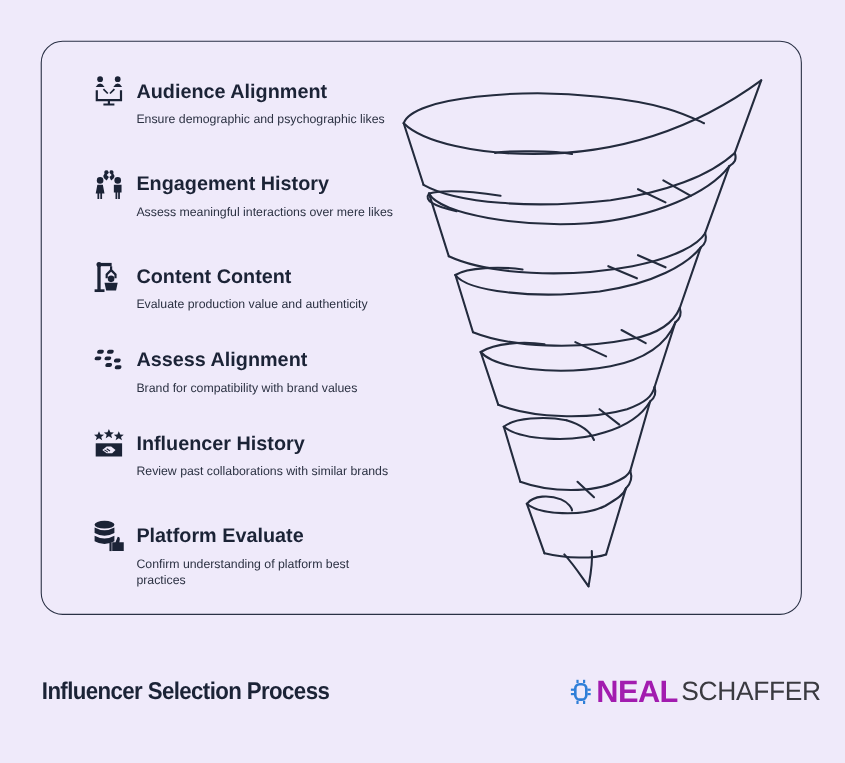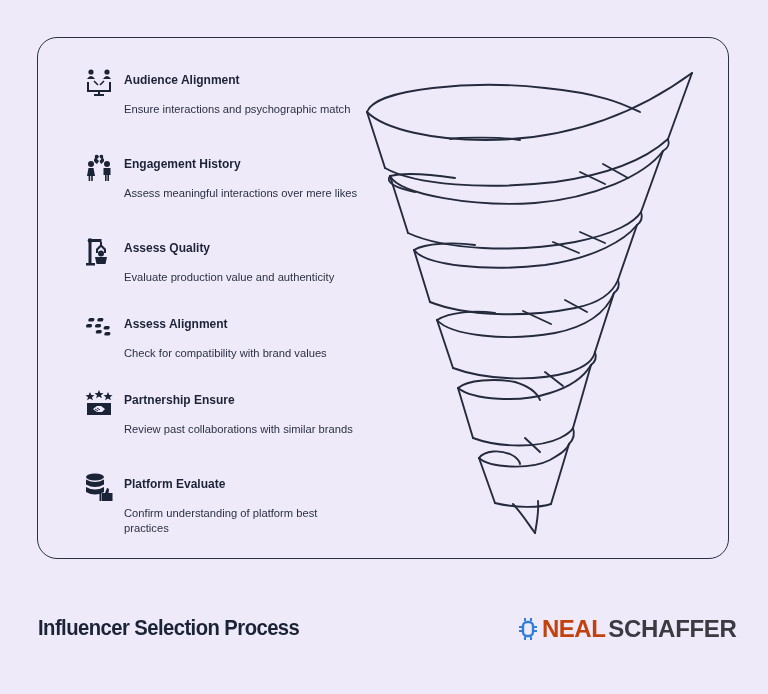--- a/index.html
+++ b/index.html
@@ -39,21 +39,21 @@
     }
     .step .icon svg {
       width: 30px;
       height: 30px;
       display: block;
     }
     .step .title {
       position: absolute;
       left: 40px;
       top: 5px;
-      font-size: 12px;
+      font-size: 18px;
       font-weight: bold;
       color: #1b2336;
       white-space: nowrap;
     }
     .step .desc {
       position: absolute;
       left: 40px;
       top: 34px;
       width: 240px;
       font-size: 11.2px;
@@ -96,28 +96,28 @@
       width: 20px;
       height: 24px;
       margin-right: 4px;
     }
     .logo .mark svg {
       width: 20px;
       height: 24px;
       display: block;
     }
     .logo .bold {
-      font-size: 24px;
+      font-size: 28px;
       font-weight: bold;
-      color: #c2410c;
+      color: #a21caf;
       letter-spacing: -0.5px;
     }
     .logo .light {
       font-size: 24px;
-      font-weight: bold;
+      font-weight: normal;
       color: #3a3a40;
       margin-left: 3px;
       letter-spacing: -0.3px;
     }
   </style>
 </head>
 <body>
 
 <div class="card"></div>
 
@@ -127,21 +127,21 @@
       <circle cx="7" cy="4" r="2.6" fill="#1b2336"></circle>
       <path d="M3 11 q4 -6 8 0 z" fill="#1b2336"></path>
       <circle cx="23" cy="4" r="2.6" fill="#1b2336"></circle>
       <path d="M19 11 q4 -6 8 0 z" fill="#1b2336"></path>
       <path d="M10 13 l4 4 M20 13 l-4 4" stroke="#1b2336" stroke-width="1.6" fill="none"></path>
       <path d="M4 14 v9 h22 v-9" stroke="#1b2336" stroke-width="2" fill="none"></path>
       <path d="M15 23 v3 M10 27 h10" stroke="#1b2336" stroke-width="2" fill="none"></path>
     </svg>
   </div>
   <div class="title">Audience Alignment</div>
-  <div class="desc">Ensure interactions and psychographic match</div>
+  <div class="desc">Ensure demographic and psychographic likes</div>
 </div>
 
 <div class="step" style="top:152px;">
   <div class="icon">
     <svg viewBox="0 0 30 30">
       <path d="M11 6 q-1 -4 3 -3 l1 2 l-2 2 l2 2 l-2 3 q-5 -3 -2 -6z" fill="#1b2336"></path>
       <path d="M19 6 q1 -4 -3 -3 l-0.5 2 l2 2 l-2 2 l1.5 3 q5 -3 2 -6z" fill="#1b2336"></path>
       <circle cx="7" cy="12" r="3" fill="#1b2336"></circle>
       <path d="M3 24 l1.5 -8 h5 l1.5 8 h-2.2 v5 h-1.6 v-5 h-1 v5 h-1.6 v-5z" fill="#1b2336"></path>
       <circle cx="23" cy="12" r="3" fill="#1b2336"></circle>
@@ -157,52 +157,52 @@
     <svg viewBox="0 0 30 30">
       <rect x="2" y="27" width="9" height="2.5" fill="#1b2336"></rect>
       <rect x="4.5" y="4" width="3" height="24" fill="#1b2336"></rect>
       <rect x="4.5" y="3" width="13" height="3" fill="#1b2336"></rect>
       <circle cx="6" cy="4.5" r="2.3" fill="#1b2336"></circle>
       <path d="M16 6 v3 l-4 4 v4 h2 v-3 l3 -3 l3 3 v3 h2 v-4 l-4 -4 v-3z" fill="#1b2336"></path>
       <circle cx="17" cy="17.5" r="3" fill="#1b2336"></circle>
       <path d="M11 21 h12 l-1.5 7 h-9z" fill="#1b2336"></path>
     </svg>
   </div>
-  <div class="title">Assess Quality</div>
+  <div class="title">Content Content</div>
   <div class="desc">Evaluate production value and authenticity</div>
 </div>
 
 <div class="step" style="top:312px;">
   <div class="icon">
     <svg viewBox="0 0 30 30">
       <rect x="6" y="6" width="6" height="3.6" rx="1.6" fill="#1b2336" transform="skewX(-12)"></rect>
       <rect x="15" y="6" width="6" height="3.6" rx="1.6" fill="#1b2336" transform="skewX(-12)"></rect>
       <rect x="5" y="12" width="6" height="3.6" rx="1.6" fill="#1b2336" transform="skewX(-12)"></rect>
       <rect x="14" y="12" width="6" height="3.6" rx="1.6" fill="#1b2336" transform="skewX(-12)"></rect>
       <rect x="23" y="14" width="6" height="3.6" rx="1.6" fill="#1b2336" transform="skewX(-12)"></rect>
       <rect x="16" y="18" width="6" height="3.6" rx="1.6" fill="#1b2336" transform="skewX(-12)"></rect>
       <rect x="25" y="20" width="6" height="3.6" rx="1.6" fill="#1b2336" transform="skewX(-12)"></rect>
     </svg>
   </div>
   <div class="title">Assess Alignment</div>
-  <div class="desc">Check for compatibility with brand values</div>
+  <div class="desc">Brand for compatibility with brand values</div>
 </div>
 
 <div class="step" style="top:388px;">
   <div class="icon">
     <svg viewBox="0 0 30 30">
       <polygon points="6,4 7.3,7 10.5,7.2 8,9.2 8.9,12.3 6,10.5 3.1,12.3 4,9.2 1.5,7.2 4.7,7" fill="#1b2336"></polygon>
       <polygon points="15,2 16.3,5 19.5,5.2 17,7.2 17.9,10.3 15,8.5 12.1,10.3 13,7.2 10.5,5.2 13.7,5" fill="#1b2336"></polygon>
       <polygon points="24,4 25.3,7 28.5,7.2 26,9.2 26.9,12.3 24,10.5 21.1,12.3 22,9.2 19.5,7.2 22.7,7" fill="#1b2336"></polygon>
       <rect x="3" y="15" width="24" height="12" fill="#1b2336"></rect>
       <path d="M9 21 l4 -3 h4 l4 3 l-3 3 h-5z" fill="#efeafa"></path>
       <path d="M11 21 l3 2 M13 20 l3 2" stroke="#1b2336" stroke-width="1"></path>
     </svg>
   </div>
-  <div class="title">Partnership Ensure</div>
+  <div class="title">Influencer History</div>
   <div class="desc">Review past collaborations with similar brands</div>
 </div>
 
 <div class="step" style="top:472px;">
   <div class="icon">
     <svg viewBox="0 0 30 30">
       <ellipse cx="11" cy="5" rx="9" ry="3.5" fill="#1b2336"></ellipse>
       <path d="M2 7.5 q9 5 18 0 v5 q-9 5 -18 0z" fill="#1b2336"></path>
       <path d="M2 15 q9 5 18 0 v5 q-9 5 -18 0z" fill="#1b2336"></path>
       <path d="M18 21 h3 l2 -5 q2 0 2 2 l-0.5 3 h4 v8 h-10.5z" fill="#1b2336"></path>

